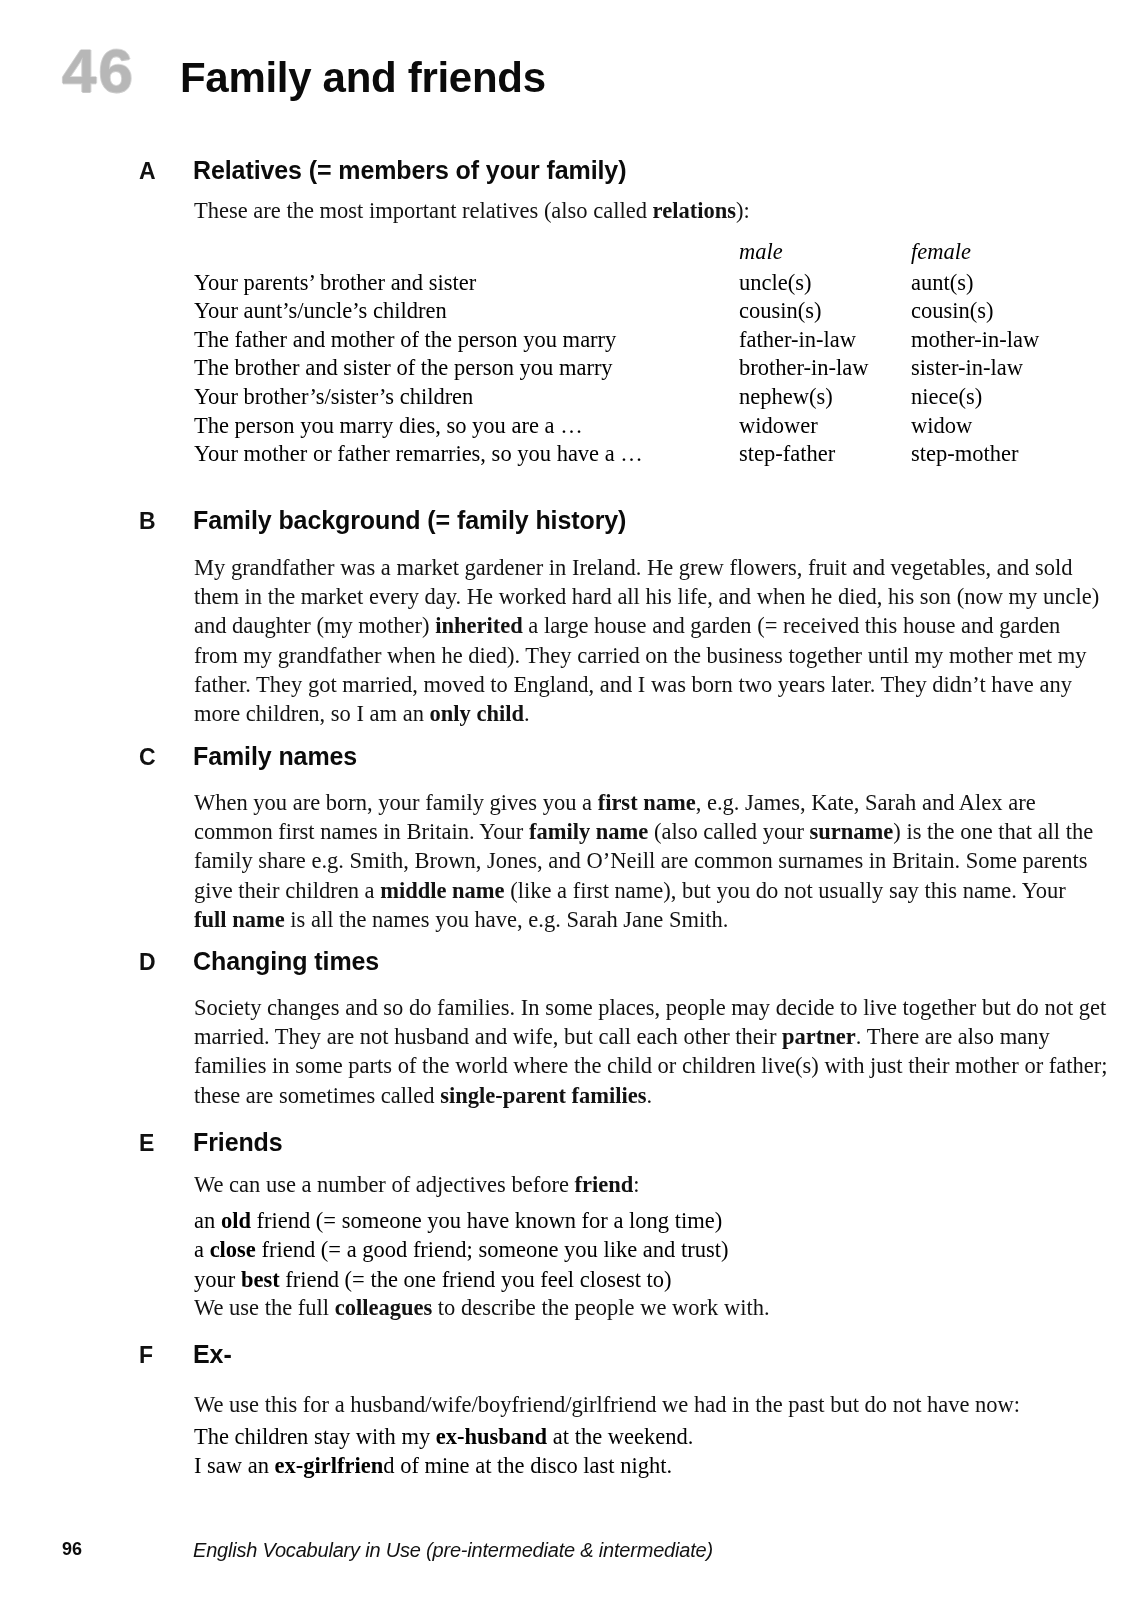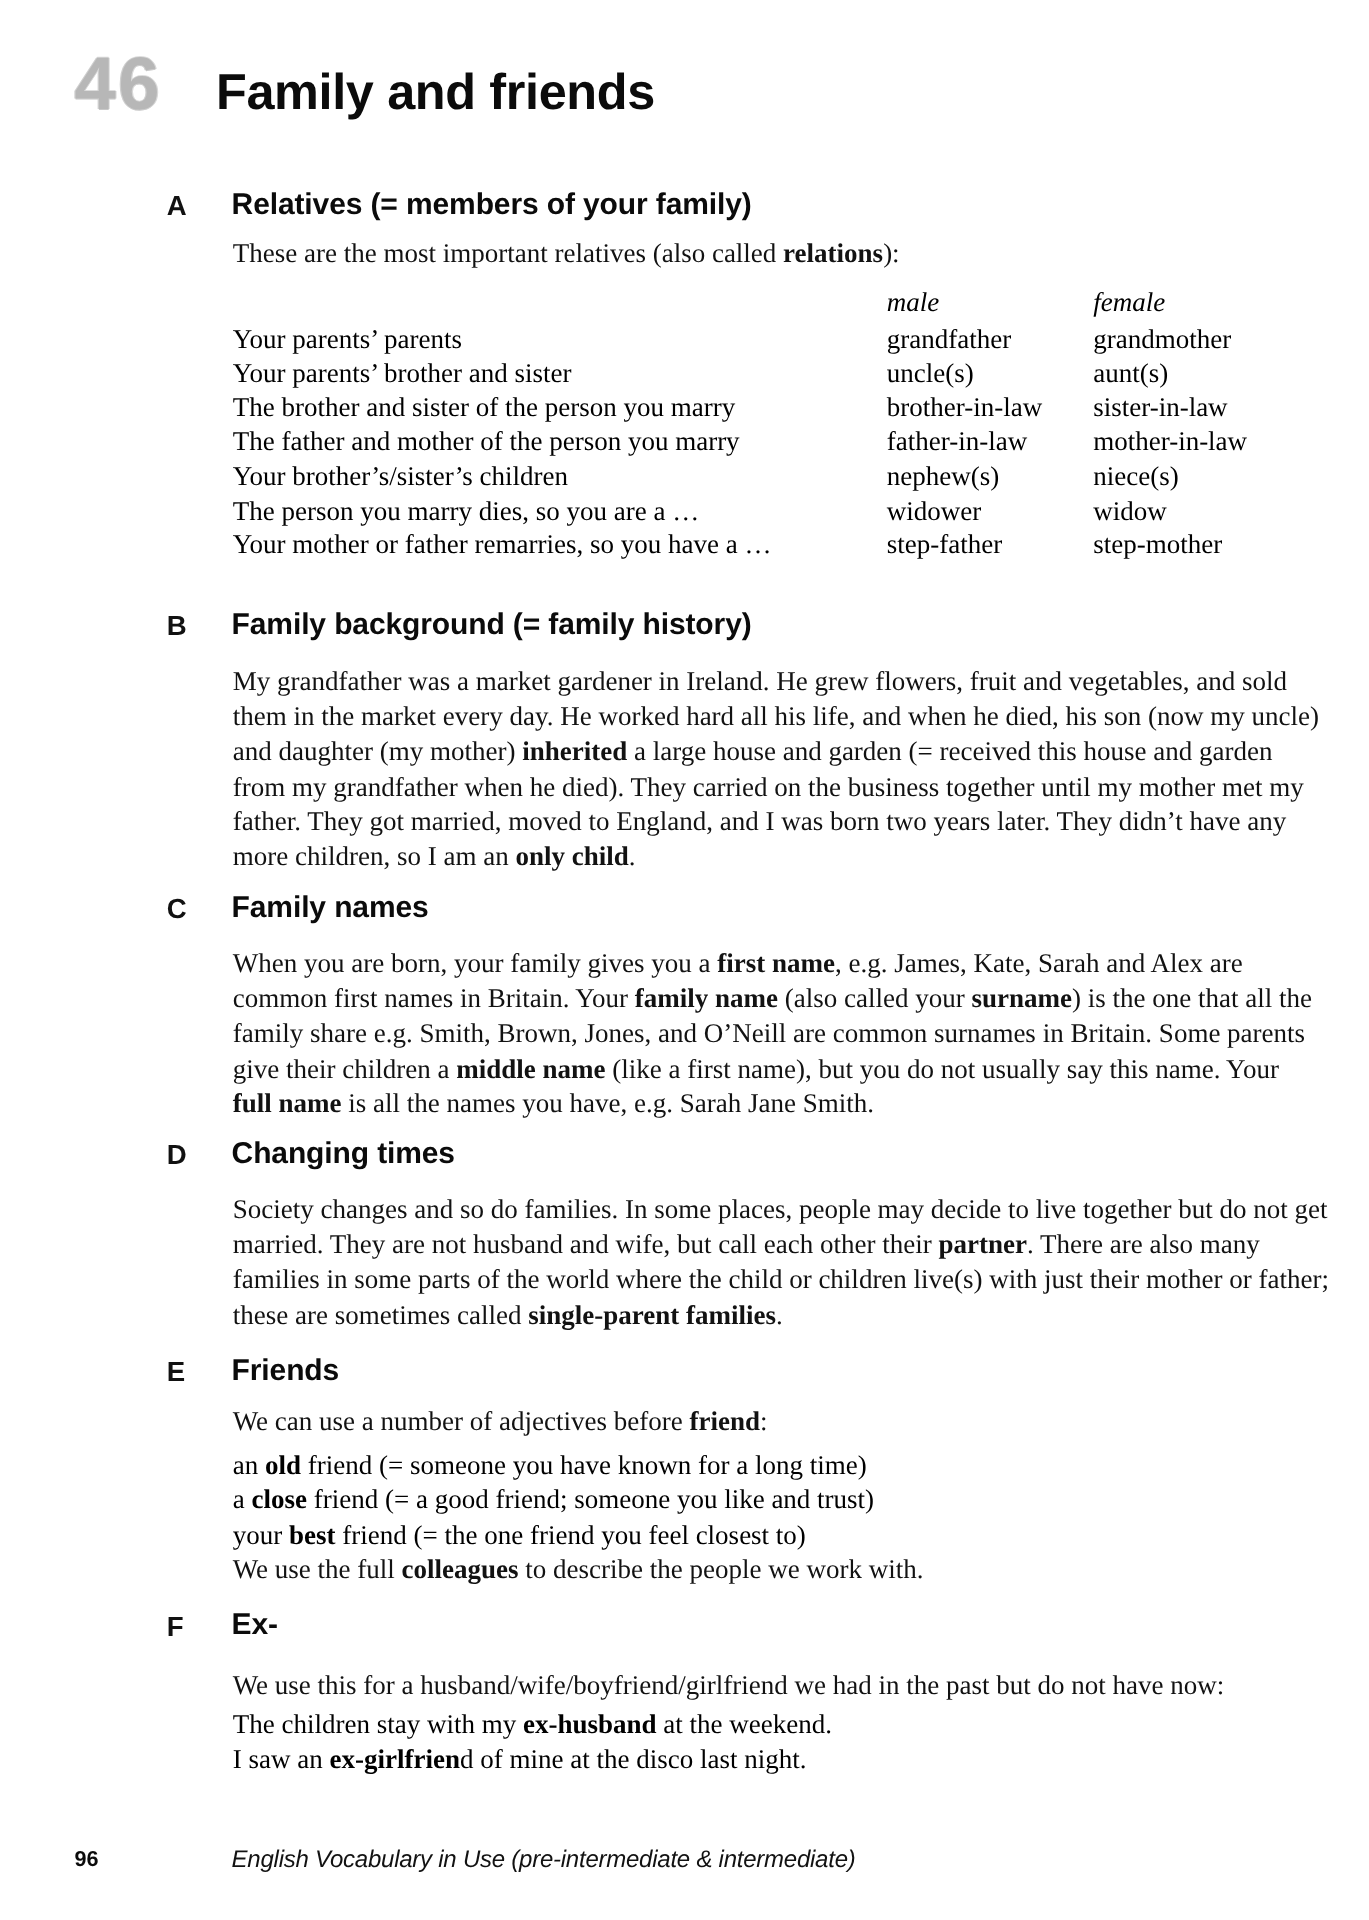--- a/index.html
+++ b/index.html
@@ -193,38 +193,38 @@
     <table class="rel-table">
       <thead>
         <tr>
           <th class="c-desc"></th>
           <th class="c-male">male</th>
           <th class="c-female">female</th>
         </tr>
       </thead>
       <tbody>
         <tr>
-          <td class="c-desc">Your parents’ parents</td>
-          <td class="c-male">grandfather</td>
-          <td class="c-female">grandmother</td>
-        </tr>
-        <tr>
           <td class="c-desc">Your parents’ brother and sister</td>
           <td class="c-male">uncle(s)</td>
           <td class="c-female">aunt(s)</td>
         </tr>
         <tr>
+          <td class="c-desc">Your aunt’s/uncle’s children</td>
+          <td class="c-male">cousin(s)</td>
+          <td class="c-female">cousin(s)</td>
+        </tr>
+        <tr>
+          <td class="c-desc">The father and mother of the person you marry</td>
+          <td class="c-male">father-in-law</td>
+          <td class="c-female">mother-in-law</td>
+        </tr>
+        <tr>
           <td class="c-desc">The brother and sister of the person you marry</td>
           <td class="c-male">brother-in-law</td>
           <td class="c-female">sister-in-law</td>
-        </tr>
-        <tr>
-          <td class="c-desc">The father and mother of the person you marry</td>
-          <td class="c-male">father-in-law</td>
-          <td class="c-female">mother-in-law</td>
         </tr>
         <tr>
           <td class="c-desc">Your brother’s/sister’s children</td>
           <td class="c-male">nephew(s)</td>
           <td class="c-female">niece(s)</td>
         </tr>
         <tr>
           <td class="c-desc">The person you marry dies, so you are a …</td>
           <td class="c-male">widower</td>
           <td class="c-female">widow</td>

